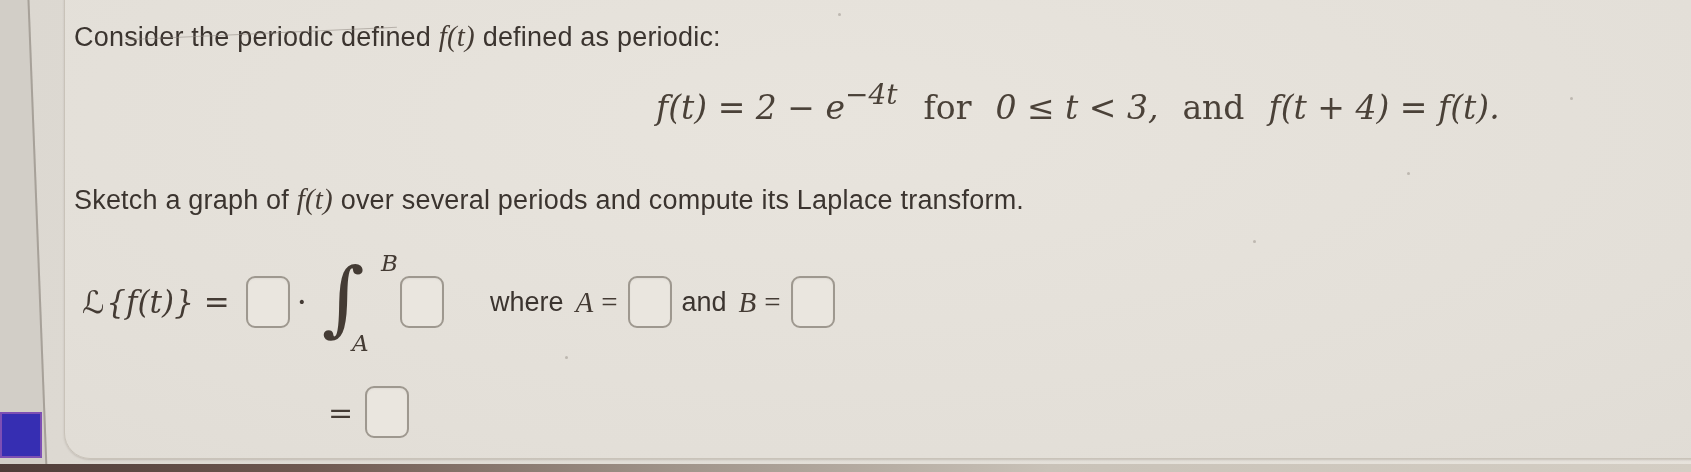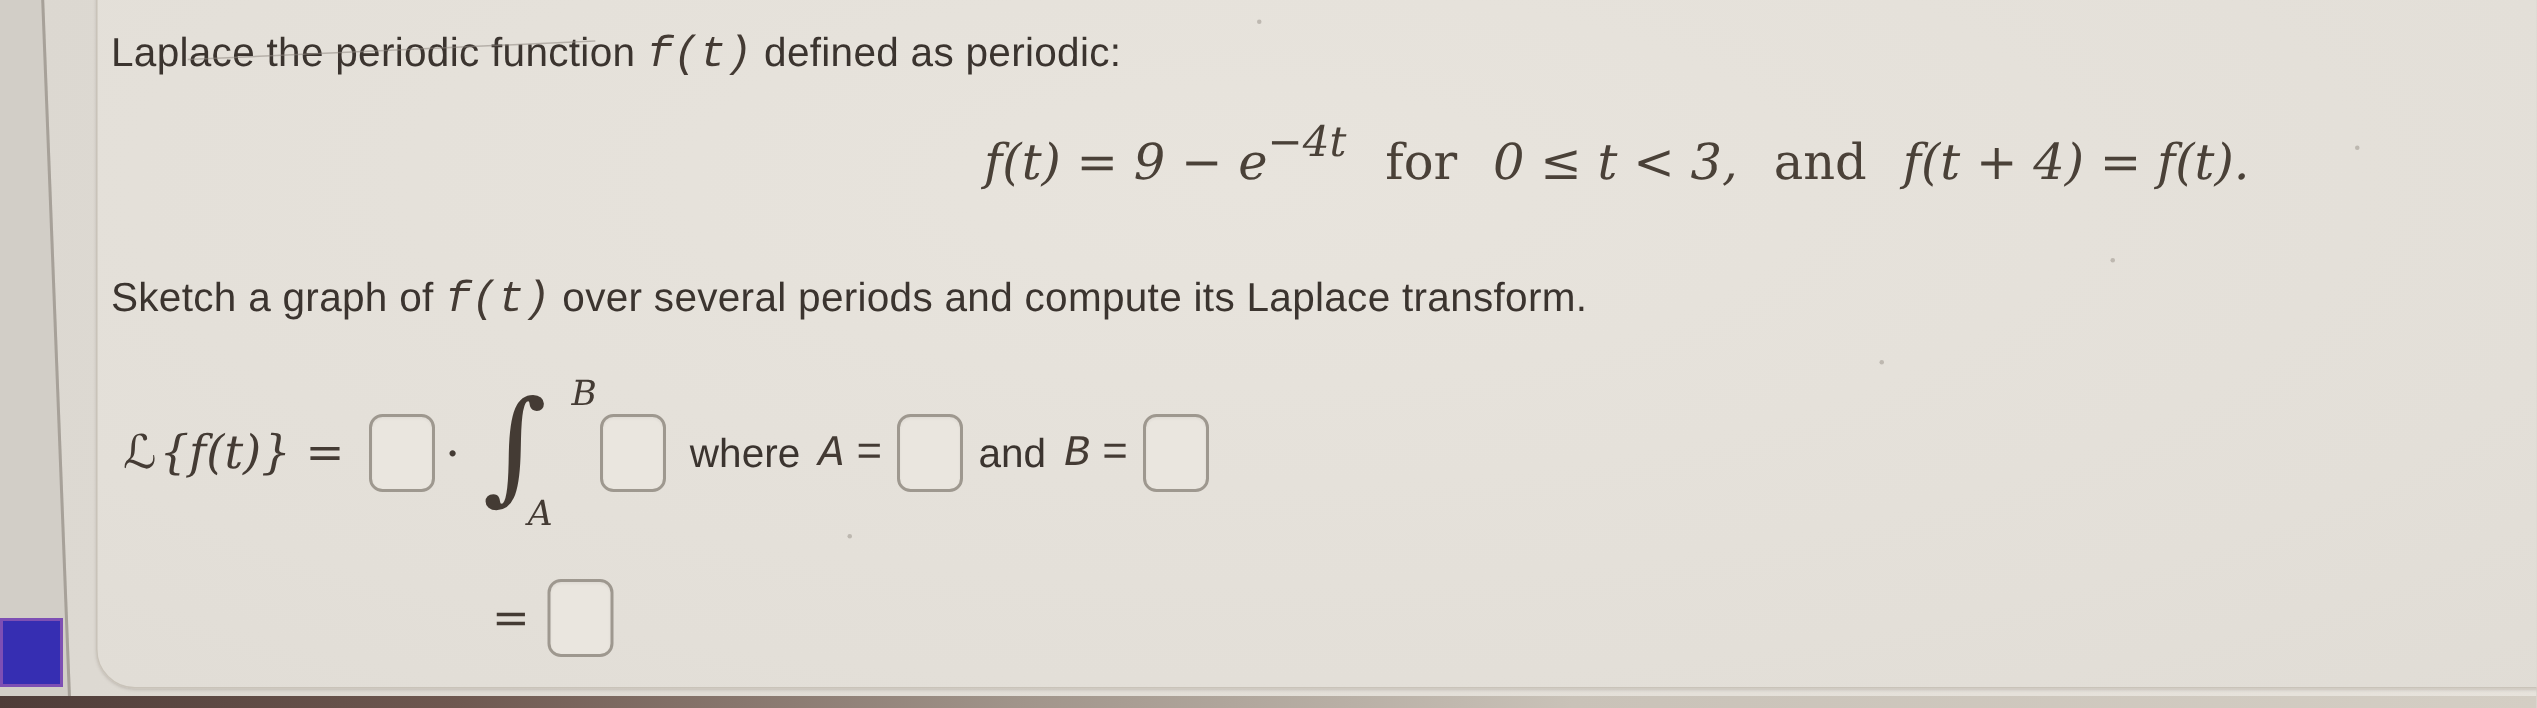--- a/index.html
+++ b/index.html
@@ -33,21 +33,21 @@
     position:absolute;left:0;top:412px;width:42px;height:46px;
     box-sizing:border-box;border:2px solid #7d4fb4;
   }
   
   .title,.instr{
     position:absolute;font-size:27px;color:#3b342f;letter-spacing:.2px;
     white-space:nowrap;
   }
   .title{left:74px;top:20px;}
   .instr{left:74px;top:183px;}
-  .mathi{font-family:Liberation Mono, monospace;font-style:italic;font-size:29px;color:#443b34;}
+  .mathi{font-family:Liberation Serif, serif;font-style:italic;font-size:29px;color:#443b34;}
   .def-line{
     position:absolute;left:656px;top:78px;
     font-family:"DejaVu Serif",serif;font-style:italic;
     font-size:33px;color:#4a4138;white-space:nowrap;
   }
   .def-line .sup{font-size:28px;vertical-align:15px;margin-right:2px;}
   .def-line .word{font-style:normal;margin:0 24px;}
   
   .ans-row{
     position:absolute;left:80px;top:250px;height:104px;
@@ -67,21 +67,21 @@
   .ans-row .blank1{margin-left:16px;}
   .dot{font-style:normal;font-size:32px;margin:0 7px;}
   .integral{position:relative;width:86px;height:104px;font-style:normal;flex:0 0 auto;}
   .int-glyph{
     position:absolute;left:8px;top:-6px;
     font-family:"DejaVu Serif","DejaVu Sans",serif;
     font-size:82px;line-height:108px;color:#443b34;
   }
   .int-upper{position:absolute;right:2px;top:0px;font-size:23px;font-style:italic;}
   .int-lower{position:absolute;left:38px;bottom:-2px;font-size:23px;font-style:italic;}
-  .where-group{display:flex;align-items:center;margin-left:16px;}
+  .where-group{display:flex;align-items:center;margin-left:46px;}
   .word-sans{font-family:"Liberation Sans",sans-serif;font-style:normal;font-size:27px;color:#3b342f;}
   .var{font-style:italic;font-size:29px;margin:0 8px 0 12px;}
   .rel{font-style:normal;font-size:29px;margin-right:10px;}
   .where-group .and{margin-left:10px;}
   .final-row{
     position:absolute;left:328px;top:382px;height:60px;
     display:flex;align-items:center;white-space:nowrap;
   }
   .final-eq{font-family:"DejaVu Serif",serif;font-size:30px;color:#443b34;margin-right:12px;}
   .help-link{
@@ -95,25 +95,25 @@
     background:#8f8881;opacity:.55;transform:rotate(-2.6deg);
   }
   .speck{position:absolute;width:3px;height:3px;border-radius:50%;background:#a39d94;opacity:.6;}
 </style>
 </head>
 <body>
 
 <div class="outer-panel"></div>
 <div class="inner-card"></div>
 
-<div class="title"><span>Laplace the periodic function </span><span class="mathi">f(t)</span><span> defined as periodic:</span></div>
+<div class="title"><span>Consider the periodic defined </span><span class="mathi">f(t)</span><span> defined as periodic:</span></div>
 
 <div class="scratch"></div>
 
-<div class="def-line"><span>f(t) = 9 − e</span><span class="sup">−4t</span><span class="word">for</span><span>0 ≤ t &lt; 3,</span><span class="word">and</span><span>f(t + 4) = f(t).</span></div>
+<div class="def-line"><span>f(t) = 2 − e</span><span class="sup">−4t</span><span class="word">for</span><span>0 ≤ t &lt; 3,</span><span class="word">and</span><span>f(t + 4) = f(t).</span></div>
 
 <div class="instr"><span>Sketch a graph of </span><span class="mathi">f(t)</span><span> over several periods and compute its Laplace transform.</span></div>
 
 <div class="ans-row">
     <span class="script-l">ℒ</span>
     <span>{f(t)} =</span>
   <input class="blank blank1" type="text" value="" style="">
   <span class="dot">·</span>
   <span class="integral">
     <span class="int-glyph">∫</span>

